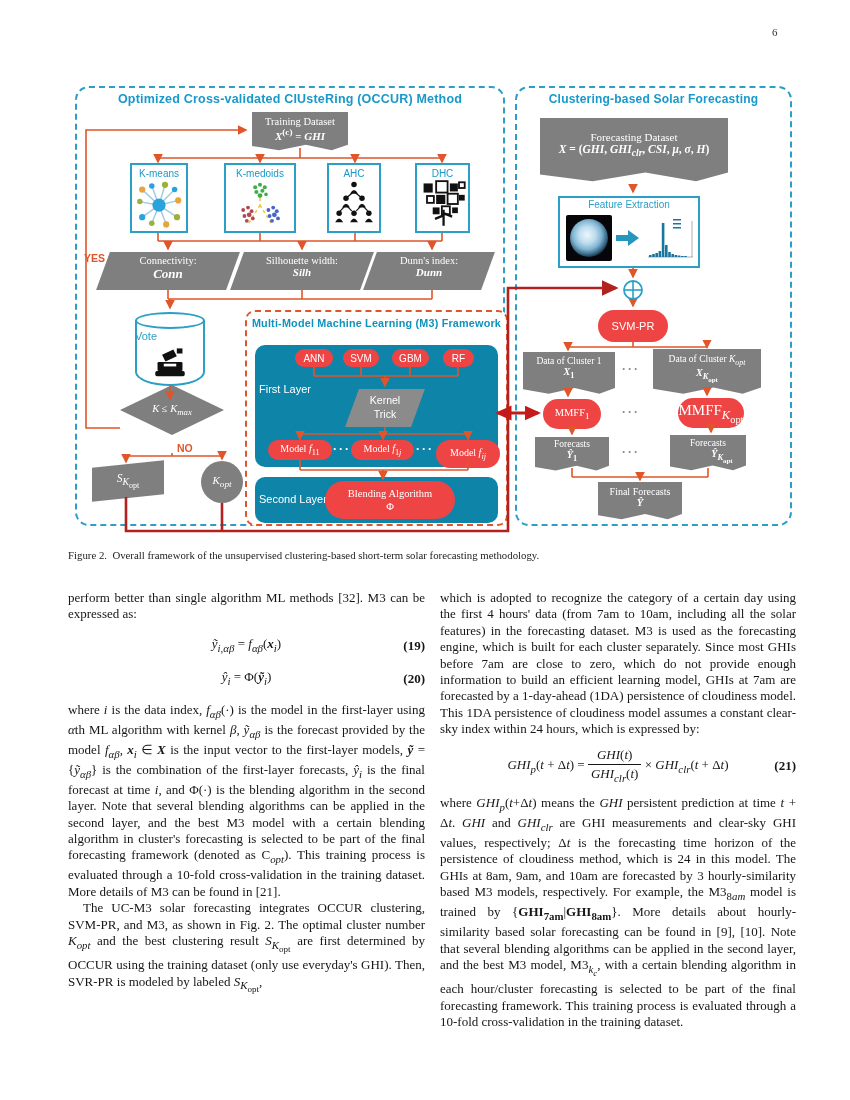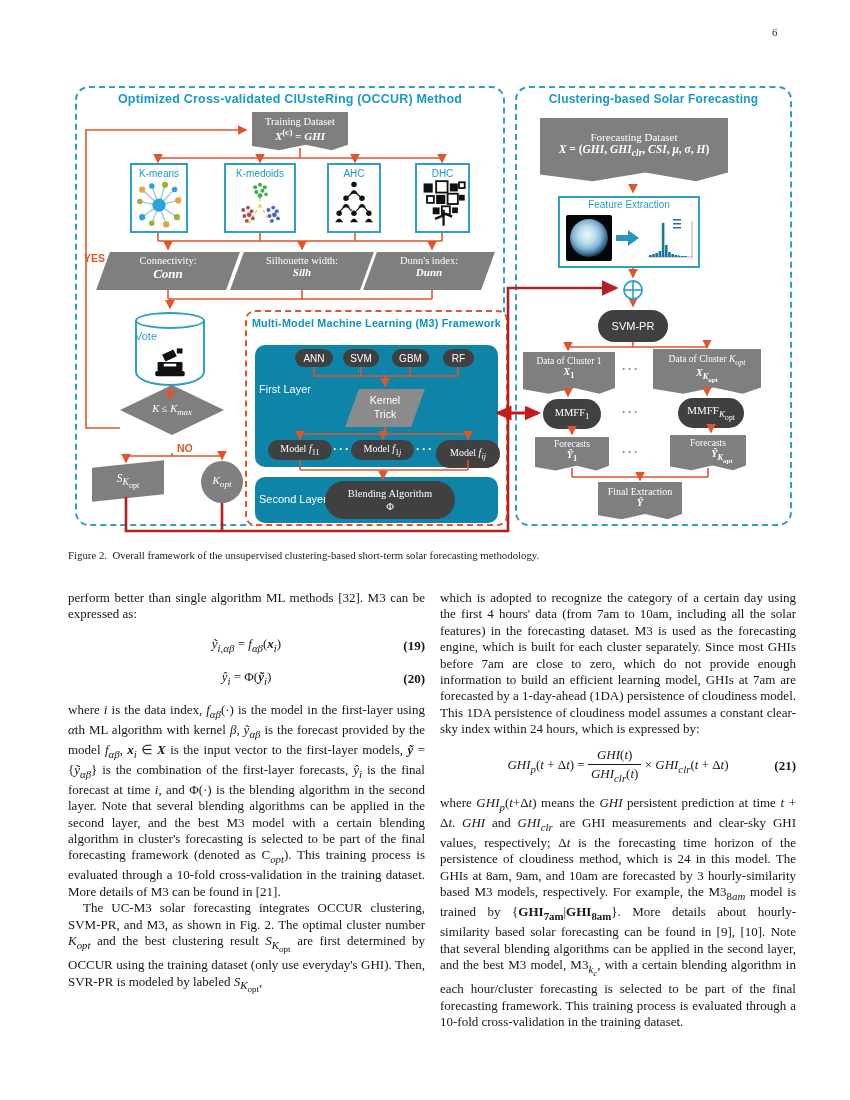--- a/index.html
+++ b/index.html
@@ -14,21 +14,21 @@
   .serif { font-family: "Liberation Serif", serif; }
   .flag { position: absolute; background: #7f7f7f; color: #fff; text-align: center;
           font-family: "Liberation Serif", serif;
           clip-path: polygon(0% 0%,100% 0%,100% 80%,83% 93%,56% 80%,28% 93%,0% 83%); }
   .algo-box { position: absolute; background: #fff; border: 2px solid #2b9fc6; text-align: center; }
   .algo-label { font-size: 10px; color: #1899c9; margin-top: 3px; }
   .pgram { position: absolute; }
   .pg-bg { position: absolute; inset: 0; background: #7f7f7f; transform: skewX(-20deg); }
   .pg-bg-y { position: absolute; inset: 0; background: #7f7f7f; transform: skewY(-6deg); }
   .pg-tx { position: relative; color: #fff; text-align: center; font-family: "Liberation Serif", serif; }
-  .pill { position: absolute; background: #404040; color: #fff; display: flex; flex-direction: column;
+  .pill { position: absolute; background: #ef4444; color: #fff; display: flex; flex-direction: column;
           align-items: center; justify-content: center; border-radius: 999px; text-align: center; }
   .tealbox { position: absolute; background: #0e84a8; border-radius: 10px; }
   .white-label { position: absolute; color: #fff; font-size: 11px; }
   .dots { position: absolute; font-weight: bold; letter-spacing: 2px; font-size: 12px; }
   .flag .l1 { display:block; }
   .col { position: absolute; font-family: "Liberation Serif", serif; font-size: 13px;
          line-height: 16.4px; text-align: justify; color: #161616; }
   .col p { margin: 0; }
   .indent { text-indent: 15px; }
   .eqrow { display: flex; align-items: center; margin: 13px 0; }
@@ -315,36 +315,36 @@
   <div class="dots" style="left:622px;top:362px;color:#8a8a8a;">···</div>
   <div class="flag" style="left:653px;top:349px;width:108px;height:48px;padding-top:5px;">
     <span class="l1" style="font-size:9.5px;">Data of Cluster <i>K</i><sub><i>opt</i></sub></span>
     <span class="l1" style="font-size:10px;"><b><i>X</i><sub><i>K</i><sub>opt</sub></sub></b></span>
   </div>
 
   <div class="pill serif" style="left:543px;top:399px;width:58px;height:30px;font-size:10.5px;">
     <span>MMFF<sub>1</sub></span>
   </div>
   <div class="dots" style="left:622px;top:405px;color:#8a8a8a;">···</div>
-  <div class="pill serif" style="left:678px;top:398px;width:66px;height:30px;font-size:11px;">
+  <div class="pill serif" style="left:678px;top:398px;width:66px;height:30px;font-size:15px;">
     <span>MMFF<sub><i>K</i><sub>opt</sub></sub></span>
   </div>
 
   <div class="flag" style="left:535px;top:437px;width:74px;height:36px;padding-top:2px;">
     <span class="l1" style="font-size:9.5px;">Forecasts</span>
     <span class="l1" style="font-size:10px;"><b><i>Ŷ</i><sub>1</sub></b></span>
   </div>
   <div class="dots" style="left:622px;top:445px;color:#8a8a8a;">···</div>
   <div class="flag" style="left:670px;top:435px;width:76px;height:38px;padding-top:3px;">
     <span class="l1" style="font-size:9.5px;">Forecasts</span>
     <span class="l1" style="font-size:10px;padding-left:28px;"><b><i>Ŷ</i><sub><i>K</i><sub>opt</sub></sub></b></span>
   </div>
 
   <div class="flag" style="left:598px;top:482px;width:84px;height:40px;padding-top:4px;">
-    <span class="l1" style="font-size:10px;">Final Extraction</span>
+    <span class="l1" style="font-size:10px;">Final Forecasts</span>
     <span class="l1" style="font-size:10.5px;"><b><i>Ŷ</i></b></span>
   </div>
 
   <svg class="abs" style="left:0;top:0;pointer-events:none;" width="850" height="1100" viewBox="0 0 850 1100">
     <defs>
       <marker id="mo" markerWidth="7" markerHeight="7" refX="5" refY="3" orient="auto">
         <path d="M0,0 L6,3 L0,6 z" fill="#e0562a"></path>
       </marker>
       <marker id="mr" markerWidth="7" markerHeight="7" refX="5.5" refY="3" orient="auto">
         <path d="M0,0 L6.5,3 L0,6 z" fill="#b32020"></path>

